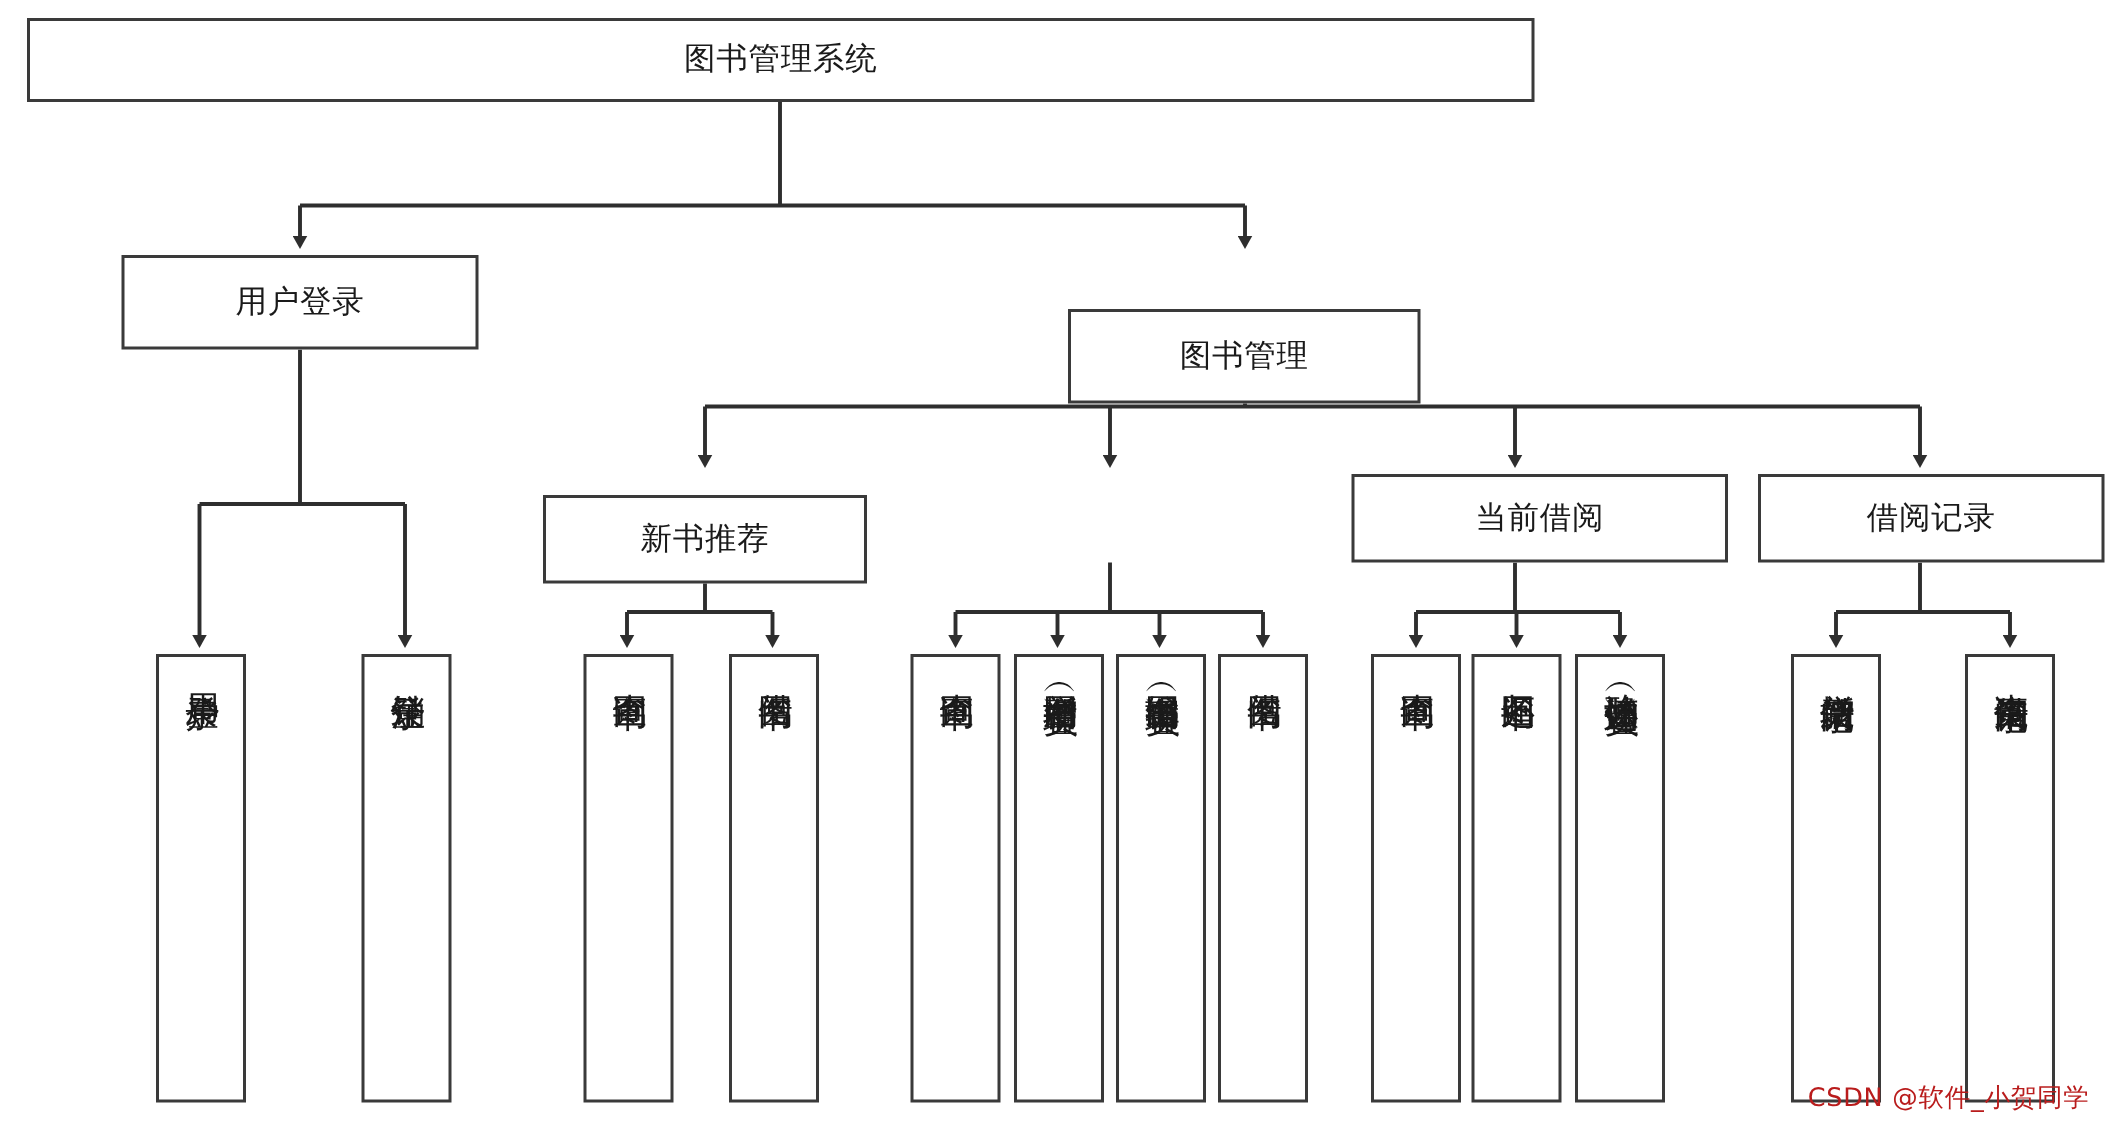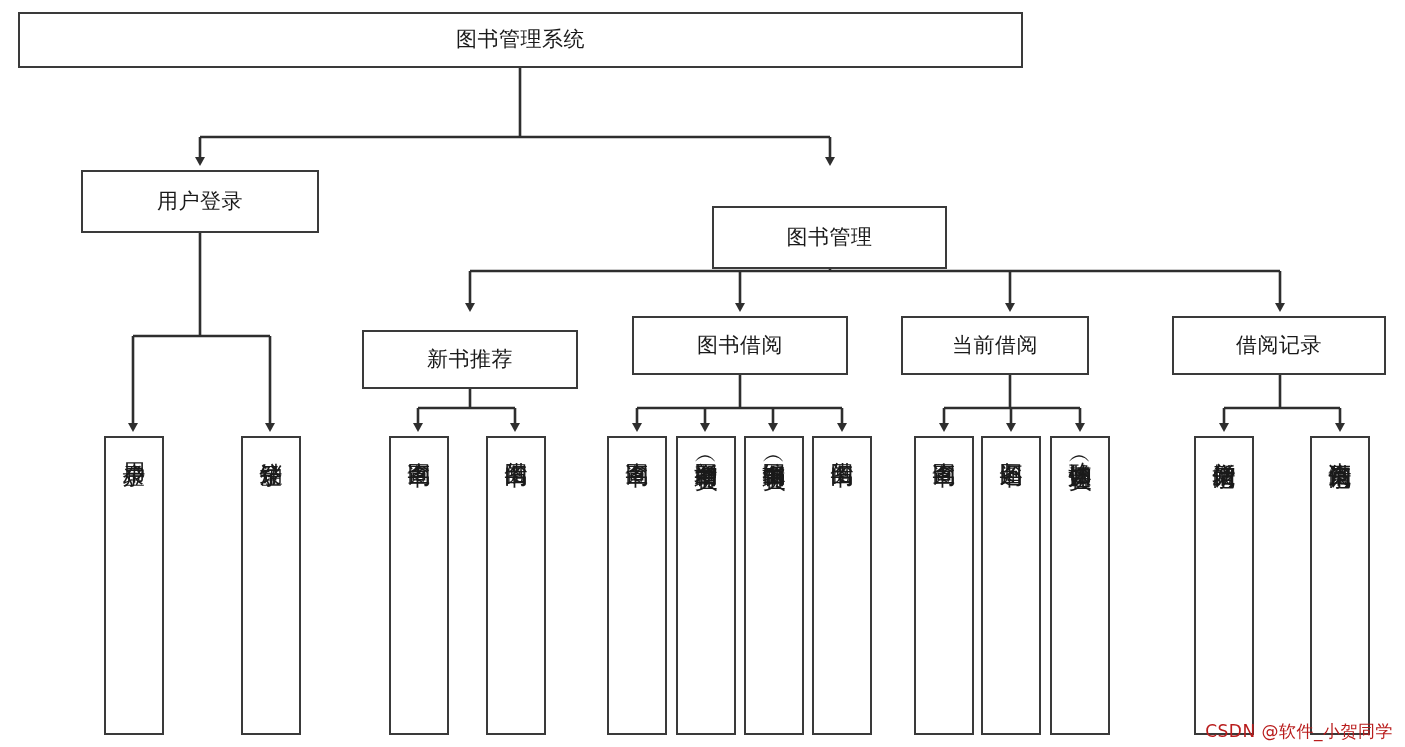--- a/index.html
+++ b/index.html
@@ -131,29 +131,26 @@
   </div>
 
   <div class="node horiz" style="left:712px; top:170px; width:235px; height:63px;margin-top:36px;">
     <span class="label">图书管理</span>
   </div>
 
   <div class="node horiz" style="left:362px; top:316px; width:216px; height:59px;margin-top:14px;">
     <span class="label">新书推荐</span>
   </div>
 
-  <div class="node horiz" style="left:632px; top:316px; width:216px; height:59px;">
-    <span class="label">图书借阅</span>
-  </div>
-
-  <div class="node horiz" style="left:901px; top:316px; width:188px; height:59px;">
+
+  <div class="node horiz" style="left:901px; top:316px; width:251px; height:59px;">
     <span class="label">当前借阅</span>
   </div>
 
-  <div class="node horiz" style="left:1172px; top:316px; width:214px; height:59px;">
+  <div class="node horiz" style="left:1172px; top:316px; width:231px; height:59px;">
     <span class="label">借阅记录</span>
   </div>
 
   <div class="node vert" style="left:104px; top:436px; width:60px; height:299px;">
     <span class="label">用户登录</span>
   </div>
 
   <div class="node vert" style="left:241px; top:436px; width:60px; height:299px;">
     <span class="label">注销登录</span>
   </div>

